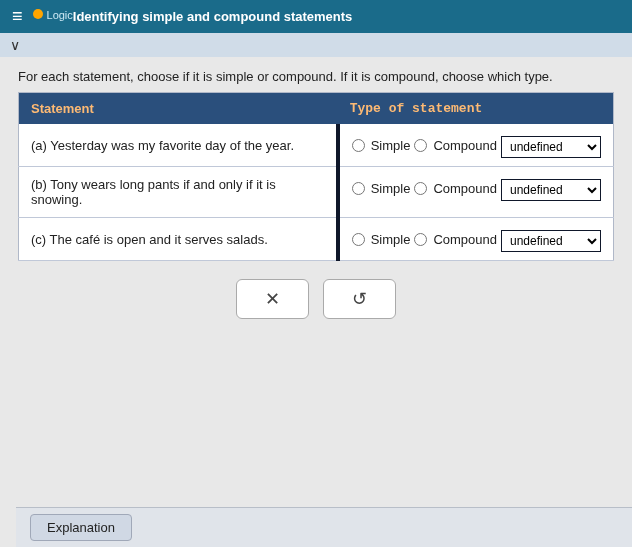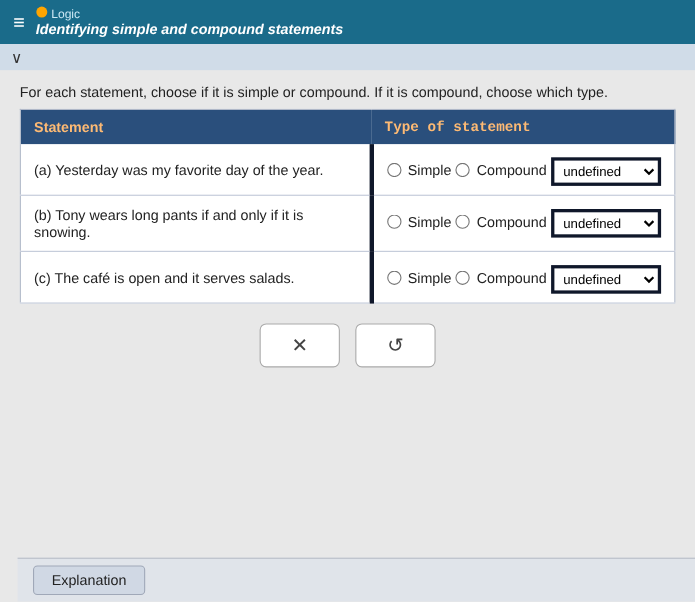--- a/index.html
+++ b/index.html
@@ -21,30 +21,29 @@
       align-items: center;
       gap: 10px;
     }
     .hamburger-icon {
       font-size: 18px;
       cursor: pointer;
       color: white;
     }
     .top-bar-text {
       display: flex;
-      flex-direction: column;
+      flex-direction: row;
     }
     .top-bar-subtitle {
       font-size: 11px;
       color: #cce8f4;
     }
     .top-bar-title {
       font-size: 13px;
       font-weight: bold;
-      font-style: italic;
     }
     .orange-dot {
       width: 10px;
       height: 10px;
       background: orange;
       border-radius: 50%;
       display: inline-block;
       margin-right: 4px;
     }
 
@@ -128,21 +127,21 @@
     .radio-row input[type="radio"] {
       margin: 0;
       cursor: pointer;
     }
     .dropdown-row {
       margin-top: 4px;
     }
     .dropdown-row select {
       font-size: 12px;
       padding: 2px 4px;
-      border: 3px solid #0f172a;
+      border: 1px solid #0f172a;
       background: white;
       width: 100px;
     }
 
     
     .button-row {
       display: flex;
       justify-content: center;
       margin-top: 18px;
       gap: 14px;

